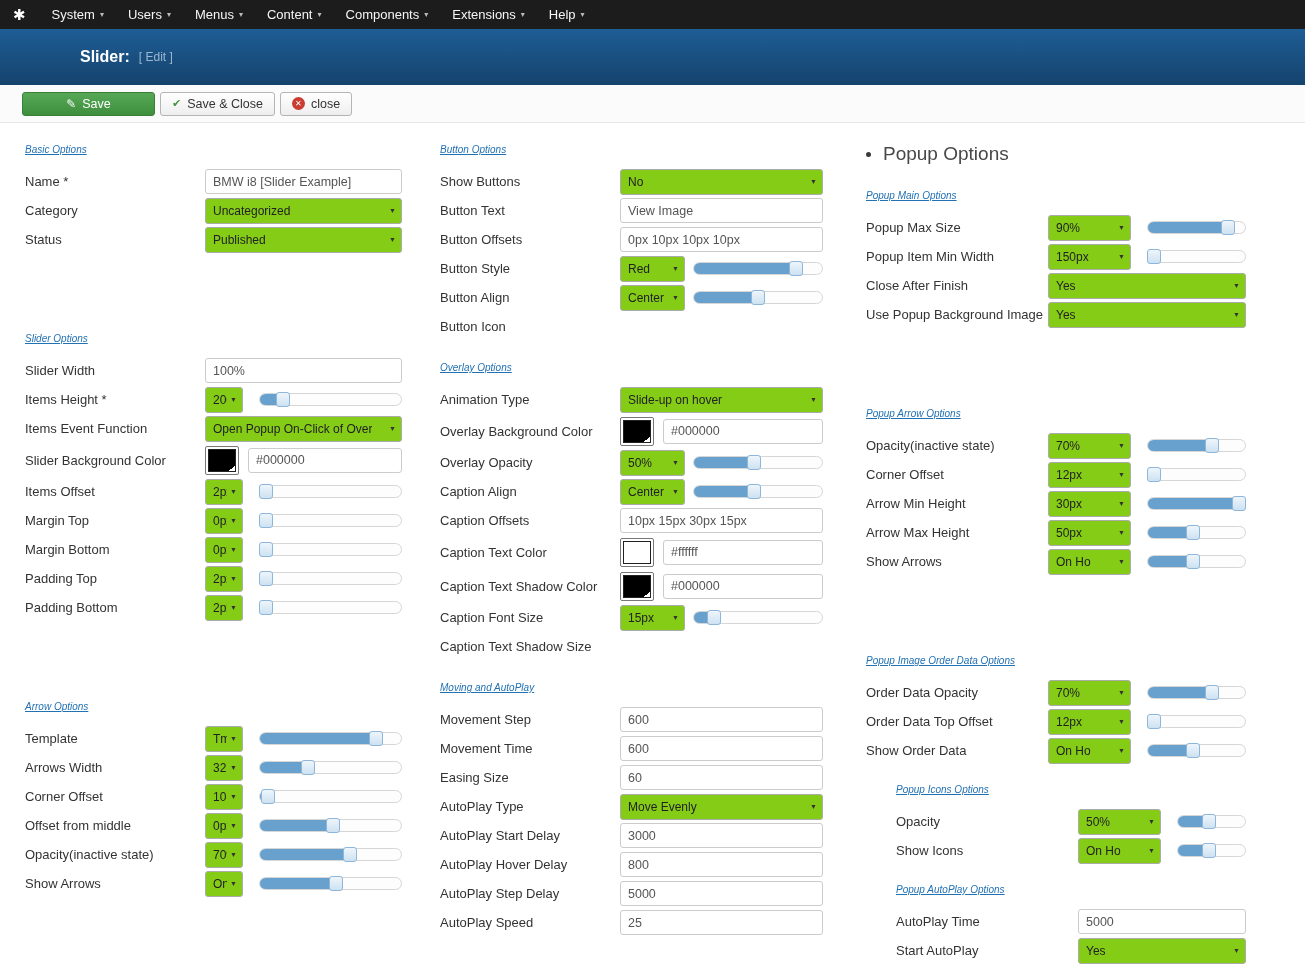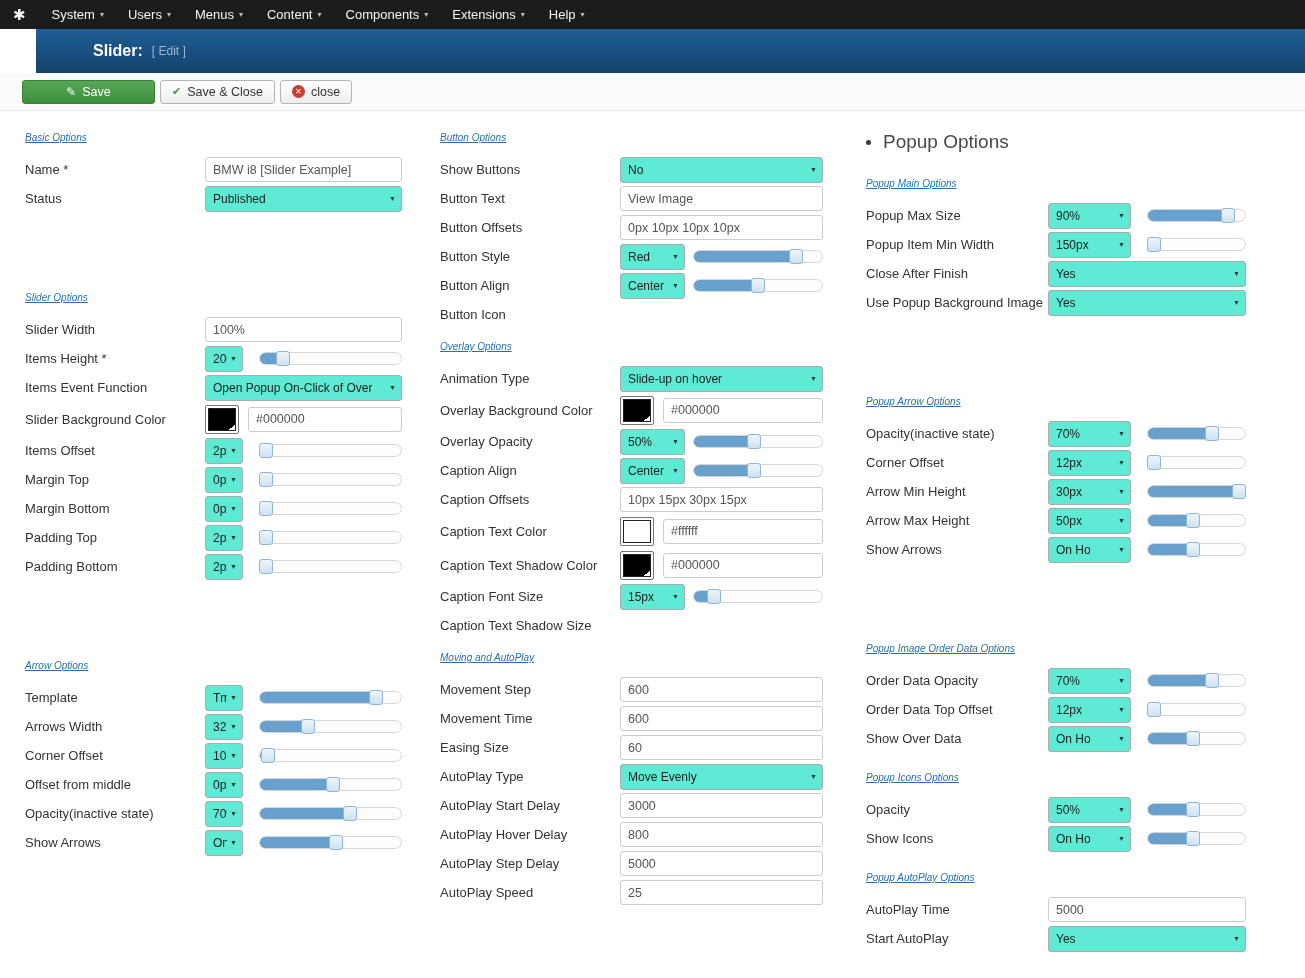--- a/index.html
+++ b/index.html
@@ -3,47 +3,47 @@
 <meta charset="utf-8">
 <style>
   *{box-sizing:border-box;}
   html,body{margin:0;padding:0;width:1305px;height:978px;overflow:hidden;background:#fff;
     font-family:"Liberation Sans","DejaVu Sans",sans-serif;}
   .topnav{height:29px;background:#1c1c1c;display:flex;align-items:stretch;padding-left:13px;}
   .logo{color:#fff;font-size:15px;display:flex;align-items:center;margin-right:14px;}
   .nav-menu{display:flex;}
   .nav-item{color:#f5f5f5;font-size:13px;padding:0 12px;display:flex;align-items:center;cursor:pointer;}
   .nav-caret{font-size:8px;color:#bbb;margin-left:5px;}
-  .titlebar{height:44px;background:linear-gradient(180deg,#1e5d95,#15436d);display:flex;align-items:center;padding-left:57px;margin-left:36px;}
+  .titlebar{height:56px;background:linear-gradient(180deg,#1e5d95,#15436d);display:flex;align-items:center;padding-left:80px;}
   .page-title{color:#fff;font-weight:bold;font-size:16px;margin-right:9px;}
   .page-edit{color:#9db7cf;font-size:12px;}
   .toolbar{height:38px;background:#fbfbfb;border-bottom:1px solid #e8e8e8;display:flex;align-items:center;padding-left:22px;gap:5px;}
   .btn{height:24px;display:inline-flex;align-items:center;justify-content:center;gap:6px;padding:0 11px;
     border-radius:3px;font-size:12.5px;border:1px solid #b5b5b5;background:linear-gradient(#ffffff,#eeeeee);
     color:#333;cursor:pointer;font-family:inherit;}
   .btn-save{min-width:133px;background:linear-gradient(#56a856,#3e8e3e);border-color:#388038;color:#fff;}
   .icn{display:inline-flex;align-items:center;justify-content:center;}
   .icn-save{font-size:12px;color:#fff;}
   .icn-check{color:#46953f;font-size:11px;}
   .icn-x{width:13px;height:13px;border-radius:50%;background:#c93d33;color:#fff;font-size:8px;line-height:13px;display:inline-block;text-align:center;}
   .content{display:flex;padding:16px 0 0 25px;align-items:flex-start;}
   .col1{width:377px;margin-right:38px;}
   .col2{width:383px;margin-right:43px;}
   .col3{width:380px;}
   .section-header{display:inline-block;color:#2271b3;font-size:10px;font-style:italic;text-decoration:underline;margin-bottom:12px;cursor:pointer;}
   .gap-xl{margin-top:74px;}
-  .gap-md{margin-top:7px;}
-  .gap-sm{margin-top:14px;}
+  .gap-md{margin-top:16px;}
+  .gap-sm{margin-top:14px;margin-left:30px;}
   .row{display:flex;align-items:center;height:29px;}
   .row-color{height:34px;}
   .lbl{width:180px;flex-shrink:0;font-size:13px;color:#333;padding-right:6px;white-space:nowrap;overflow:hidden;}
   .col3 .lbl{width:182px;}
   .fwrap{flex:1;display:flex;align-items:center;min-width:0;}
   .txt{flex:1;min-width:0;height:25px;border:1px solid #ccc;border-radius:3px;padding:0 7px;font-size:12.5px;color:#555;font-family:inherit;background:#fff;}
-  .select{display:flex;align-items:center;justify-content:space-between;height:26px;background:#5eead4;border:1px solid #ababab;
+  .select{display:flex;align-items:center;justify-content:space-between;height:26px;background:#84cc16;border:1px solid #ababab;
     border-radius:3px;padding:0 5px 0 7px;font-size:12px;color:#222;cursor:pointer;min-width:0;}
   .select.full{flex:1;}
   .select.small{flex-shrink:0;}
   .col1 .select.small{width:38px;}
   .col2 .select.small{width:65px;}
   .col3 .select.small{width:83px;}
   .sel-text{white-space:nowrap;overflow:hidden;}
   .caret{font-size:7px;color:#333;margin-left:3px;flex-shrink:0;}
   .slider{position:relative;flex:1;height:13px;background:#fdfdfd;border:1px solid #d6d6d6;border-radius:7px;margin-left:16px;}
   .col2 .slider{margin-left:8px;}
@@ -115,20 +115,28 @@
 </div>
 
 <div class="content">
     <div class="col col1">
       <div class="block"><a class="section-header">Basic Options</a><div class="row">
           <label class="lbl">Name *</label>
           <div class="fwrap">
             <input class="txt" value="BMW i8 [Slider Example]" style="">
           </div>
         </div><div class="row">
+          <label class="lbl">Category</label>
+          <div class="fwrap">
+            <div class="select full">
+              <span class="sel-text">Uncategorized</span>
+              <span class="caret">▼</span>
+            </div>
+          </div>
+        </div><div class="row">
           <label class="lbl">Status</label>
           <div class="fwrap">
             <div class="select full">
               <span class="sel-text">Published</span>
               <span class="caret">▼</span>
             </div>
           </div>
         </div></div>
       <div class="block gap-xl"><a class="section-header">Slider Options</a><div class="row">
           <label class="lbl">Slider Width</label>
@@ -590,21 +598,21 @@
             <div class="select small">
               <span class="sel-text">12px</span>
               <span class="caret">▼</span>
             </div>
             <div class="slider">
               <div class="slider-fill" style="width: 4%;"></div>
               <div class="slider-handle" style="left: -1px;"></div>
             </div>
           </div>
         </div><div class="row">
-          <label class="lbl">Show Over Data</label>
+          <label class="lbl">Show Order Data</label>
           <div class="fwrap">
             <div class="select small">
               <span class="sel-text">On Ho</span>
               <span class="caret">▼</span>
             </div>
             <div class="slider">
               <div class="slider-fill" style="width: 46%;"></div>
               <div class="slider-handle" style="left: calc(46% - 7px);"></div>
             </div>
           </div>

